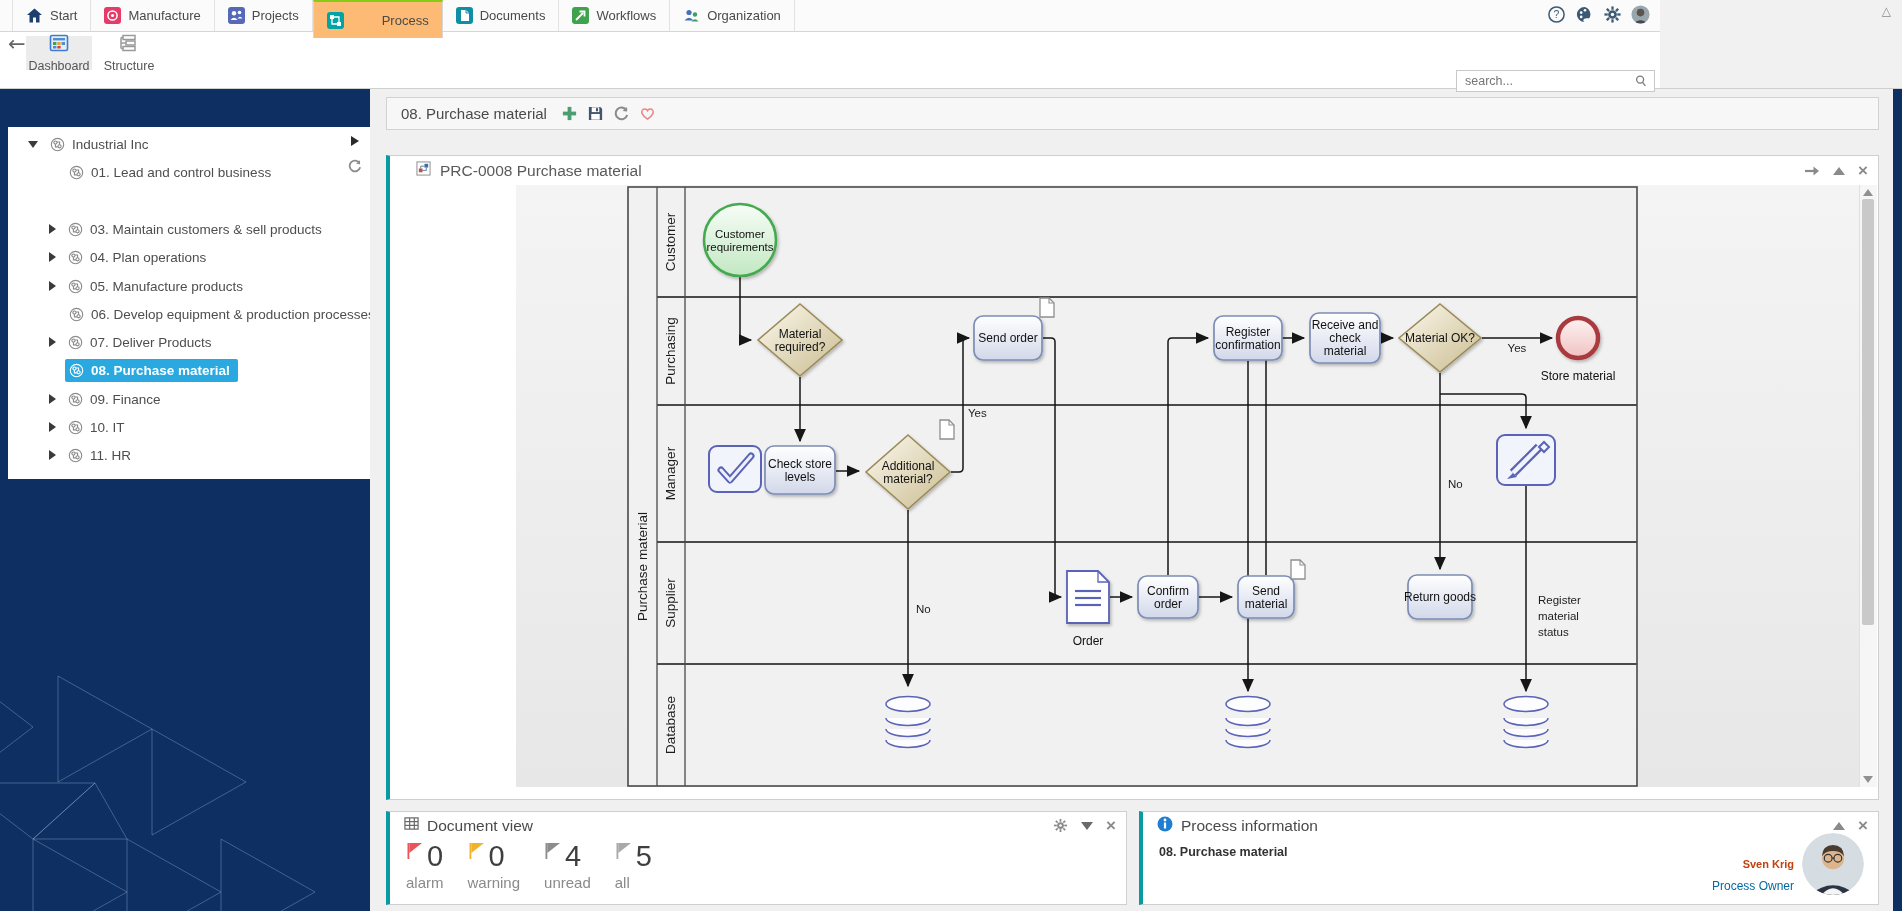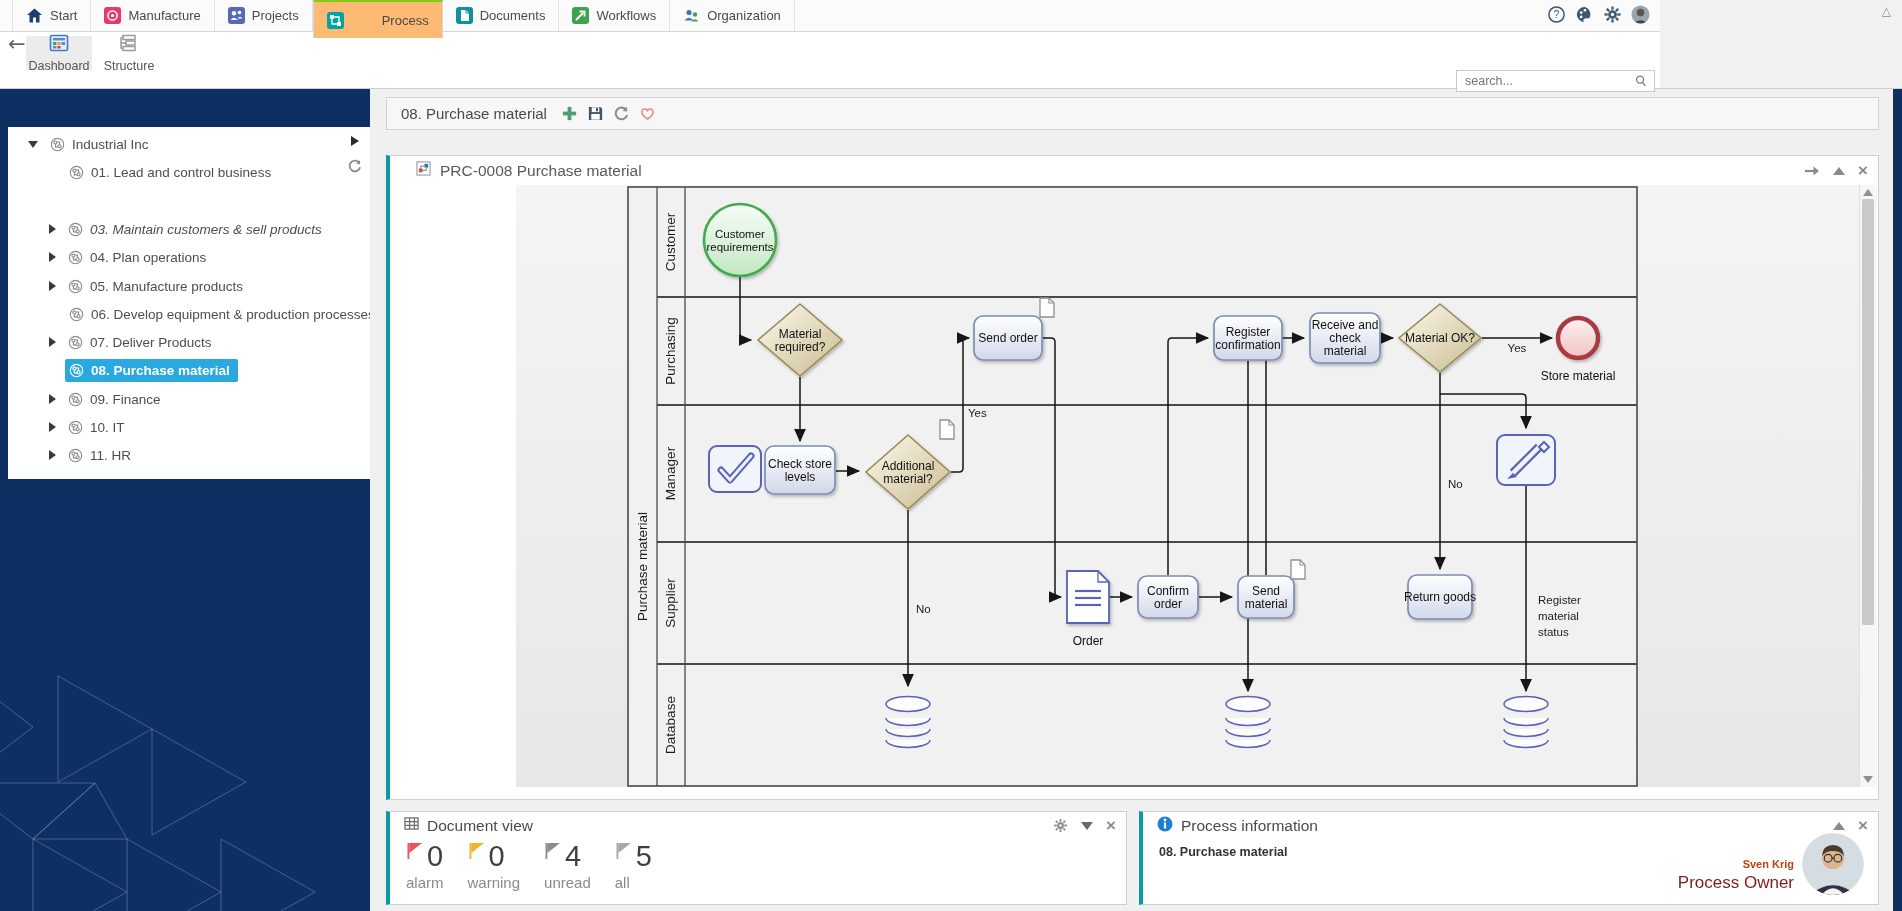--- a/index.html
+++ b/index.html
@@ -88,21 +88,21 @@
   .bhead{height:27px;display:flex;align-items:center;padding:0 10px 0 14px;}
   .bhead .btitle{font-size:15.5px;color:#4a4a4a;margin-left:8px;}
   .stats{display:flex;gap:24px;padding:2px 0 0 16px;}
   .stat{display:flex;flex-direction:column;align-items:flex-start;}
   .stat .top{display:flex;align-items:flex-start;gap:3px;}
   .stat .num{font-size:29px;color:#3f3f3f;line-height:30px;}
   .stat .lbl{font-size:15px;color:#8a8a8a;margin-top:3px;}
   .pi-name{font-size:12.5px;font-weight:bold;color:#333;padding:6px 0 0 16px;}
   .owner{position:absolute;right:84px;top:46px;text-align:right;}
   .owner .oname{font-size:11px;font-weight:bold;color:#c2410c;}
-  .owner .orole{font-size:17px;color:#7f1d1d;margin-top:3px;}
+  .owner .orole{font-size:12px;color:#0369a1;margin-top:9px;}
   .avatar-big{position:absolute;right:14px;top:21px;width:62px;height:62px;border-radius:50%;overflow:hidden;}
 
   
   .chevrons{position:absolute;left:0;bottom:0;}
 </style>
 </head>
 <body>
 
 <div class="topbar">
 
@@ -319,21 +319,21 @@
                 <circle cx="5.8" cy="5.9" r="1.7"></circle>
                 <circle cx="10.2" cy="9.9" r="1.7"></circle>
                 <path d="M5.8 7.6 V10.5 H8.4"></path>
                 <path d="M10.2 8.2 V5.3 H7.6"></path>
               </g>
             </svg>
           </span>
           <span>01. Lead and control business</span>
         </span>
       </div>
-      <div class="trow" style="top: 88px; left: 41px; font-style: italic;">
+      <div class="trow" style="top: 88px; left: 41px;">
         <span class="tw tw-closed"></span>
         <span class="node">
           <span style="display: flex;">
             <svg viewBox="0 0 16 16" width="15" height="15">
               <g stroke="#8a8a8a" fill="none" stroke-width="1.2">
                 <circle cx="8" cy="8" r="6.6"></circle>
                 <circle cx="5.8" cy="5.9" r="1.7"></circle>
                 <circle cx="10.2" cy="9.9" r="1.7"></circle>
                 <path d="M5.8 7.6 V10.5 H8.4"></path>
                 <path d="M10.2 8.2 V5.3 H7.6"></path>

